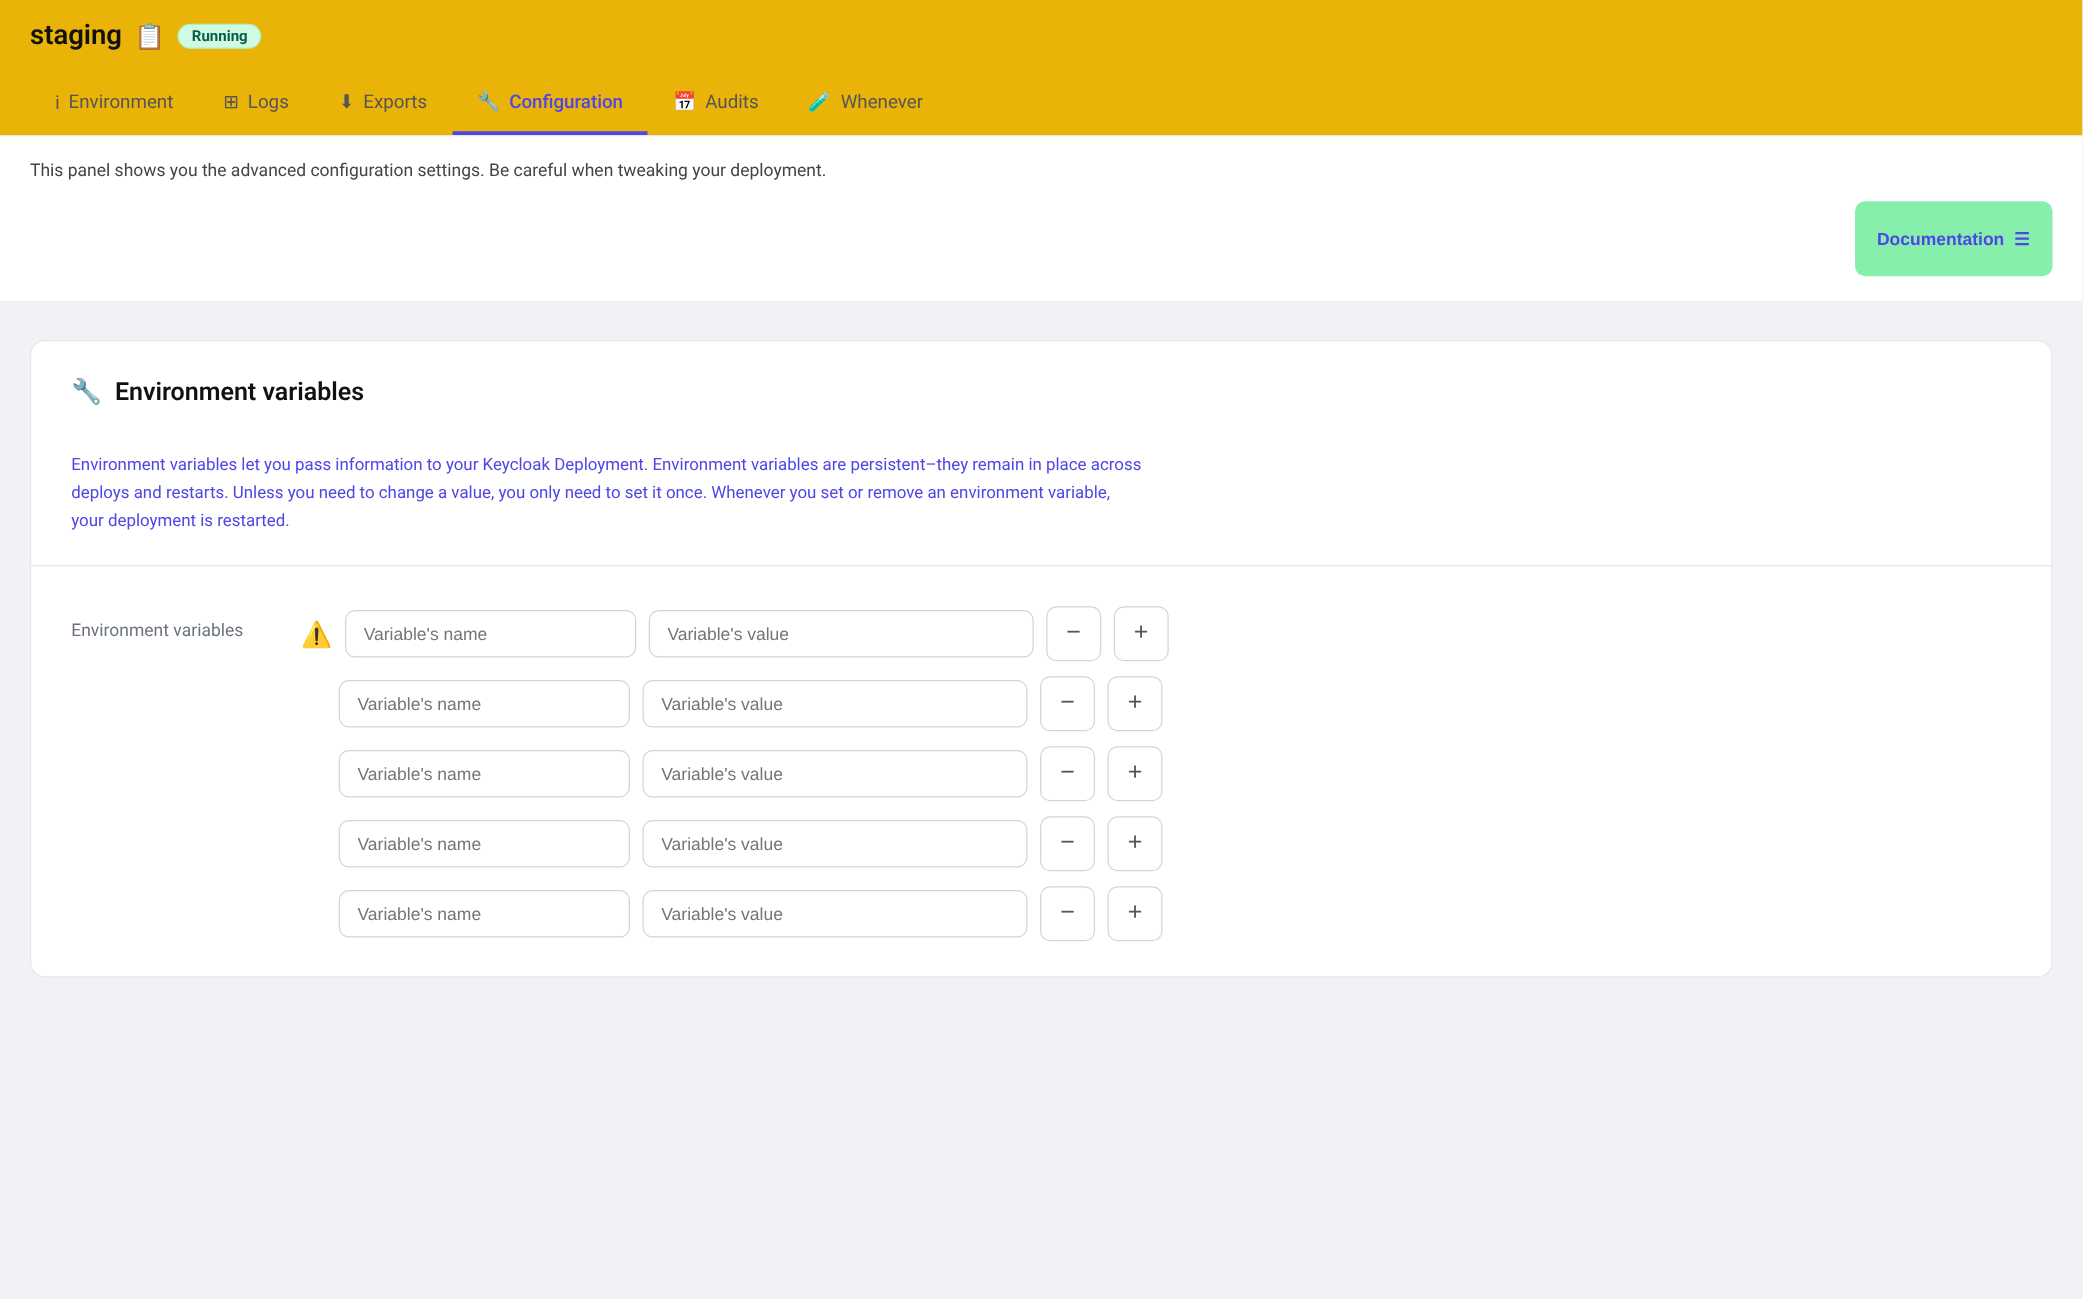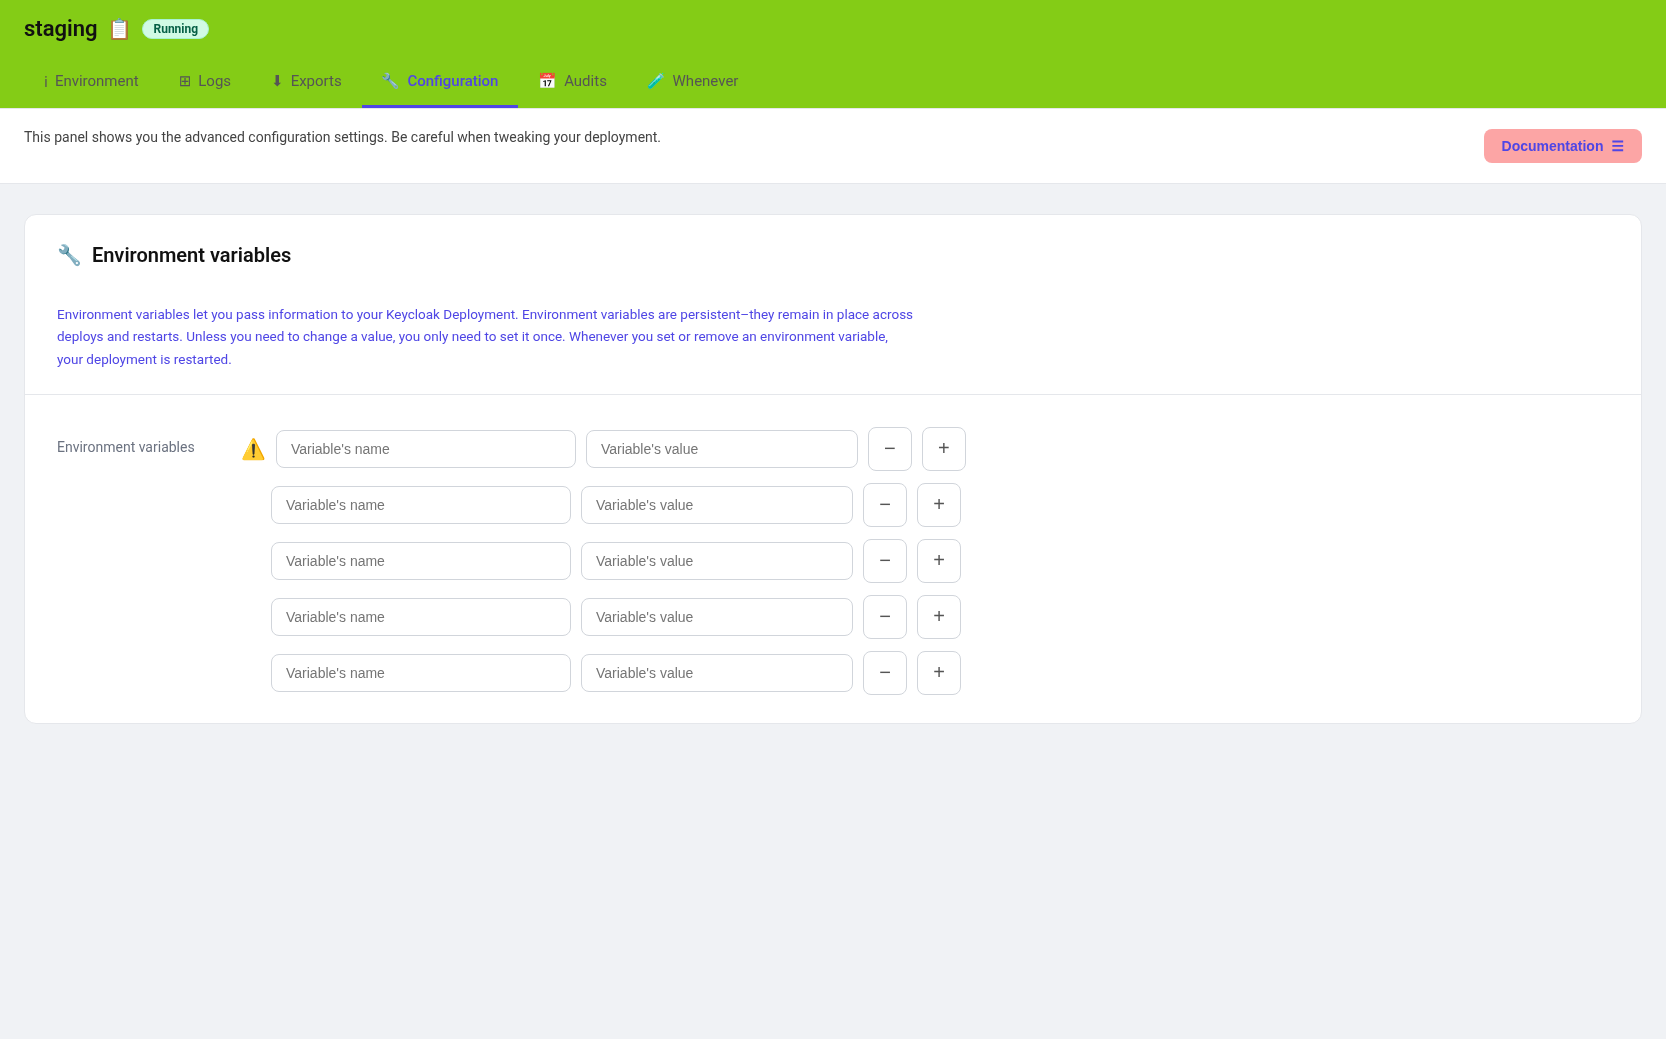--- a/index.html
+++ b/index.html
@@ -4,21 +4,21 @@
   <style>
     * { box-sizing: border-box; margin: 0; padding: 0; }
     body {
       font-family: -apple-system, BlinkMacSystemFont, 'Segoe UI', Roboto, sans-serif;
       background: #f0f2f5;
       color: #222;
       min-height: 1039px;
     }
 
     .top-section {
-      background: #84cc16;
+      background: #eab308;
       padding: 0 24px;
       border-bottom: 1px solid #e5e7eb;
     }
 
     .app-header {
       display: flex;
       align-items: center;
       gap: 10px;
       padding: 16px 0 8px;
     }
@@ -87,28 +87,29 @@
 
     .description-text {
       font-size: 14px;
       color: #444;
     }
 
     .doc-button {
       display: flex;
       align-items: center;
       gap: 8px;
-      padding: 9px 18px;
-      background: #fca5a5;
+      padding: 22px 18px;
+      background: #86efac;
       color: #4f46e5;
       border: none;
       border-radius: 8px;
       font-size: 14px;
       font-weight: 600;
       cursor: pointer;
+      margin-top: 32px;
     }
 
     .main-content {
       padding: 30px 24px;
       background: #f0f2f5;
       min-height: 700px;
     }
 
     .card {
       background: #fff;
@@ -181,25 +182,25 @@
       border: 1.5px solid #d1d5db;
       border-radius: 8px;
       padding: 10px 14px;
       font-size: 14px;
       color: #9ca3af;
       outline: none;
       background: #fff;
     }
 
     .env-name-input {
-      width: 300px;
+      width: 233px;
     }
 
     .env-value-input {
-      width: 272px;
+      width: 308px;
     }
 
     .btn-minus, .btn-plus {
       width: 44px;
       height: 44px;
       border: 1.5px solid #d1d5db;
       border-radius: 8px;
       background: #fff;
       font-size: 20px;
       color: #555;

